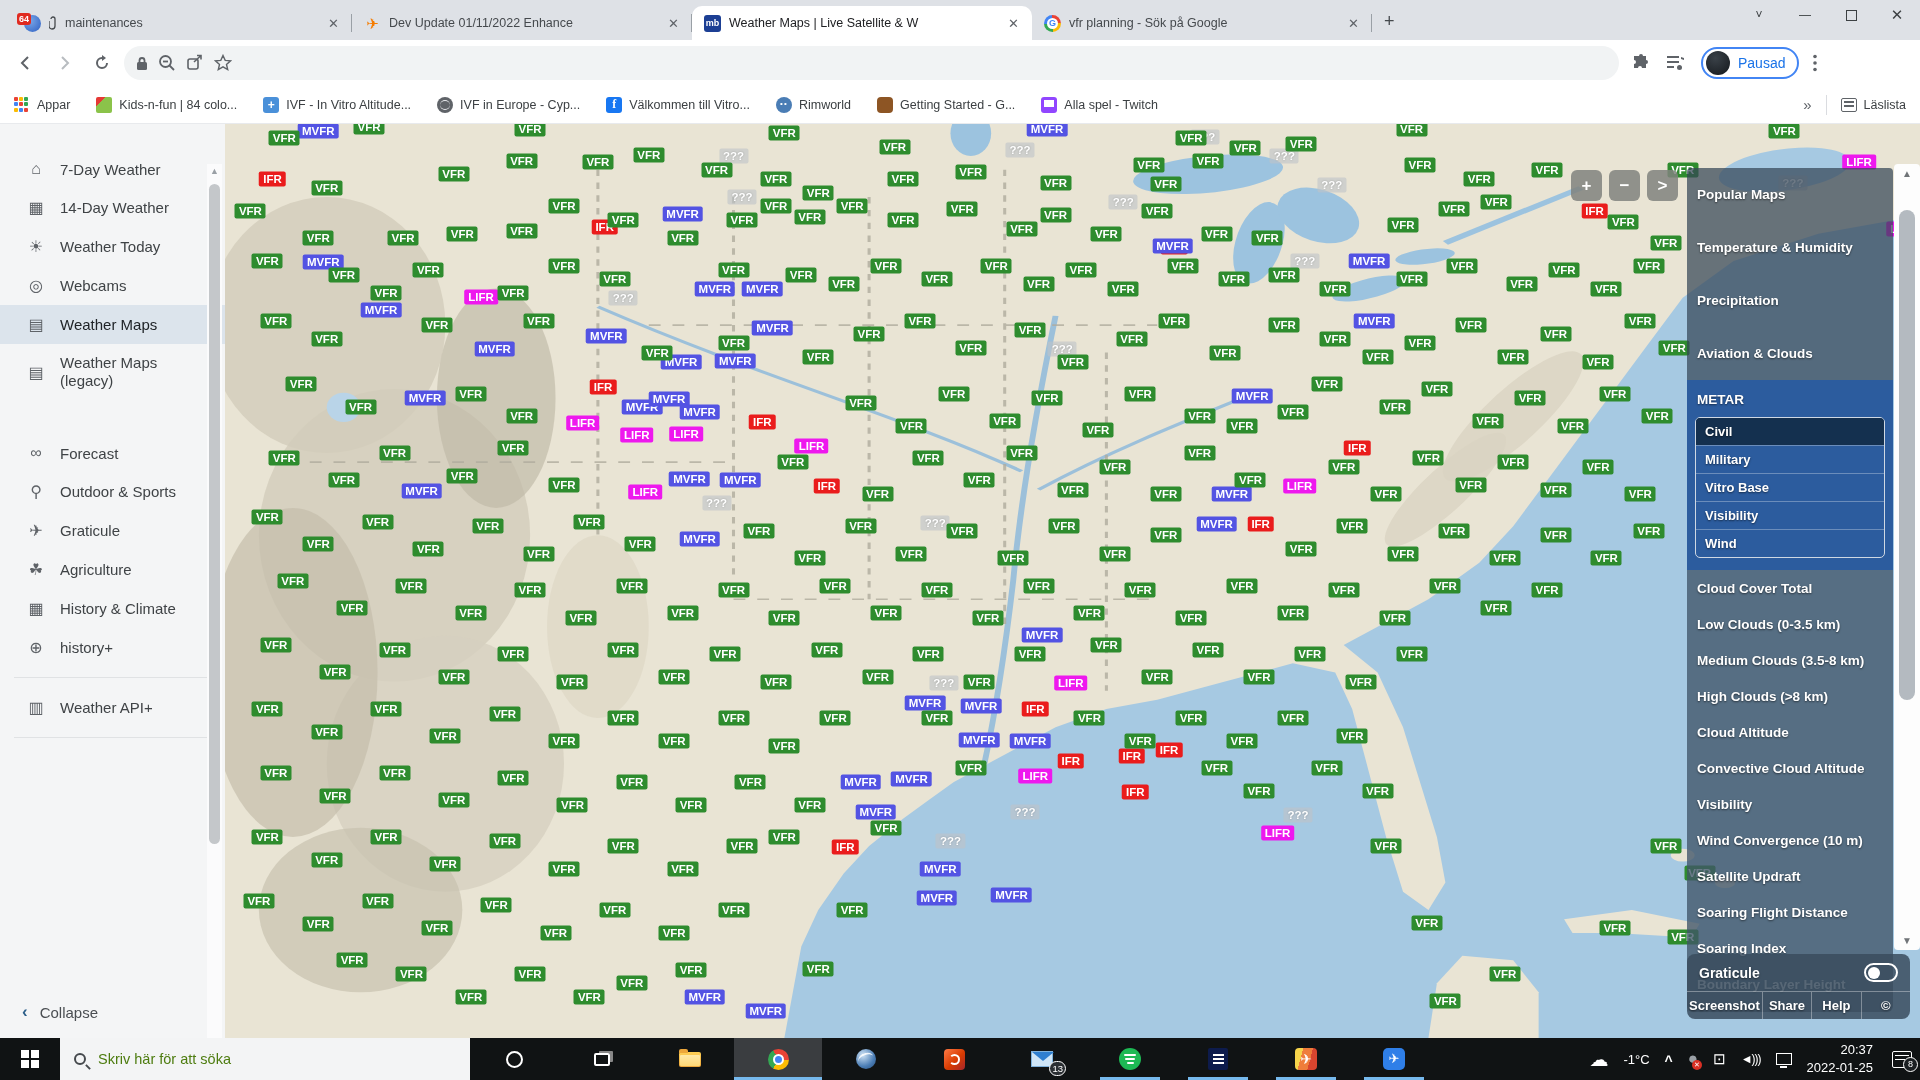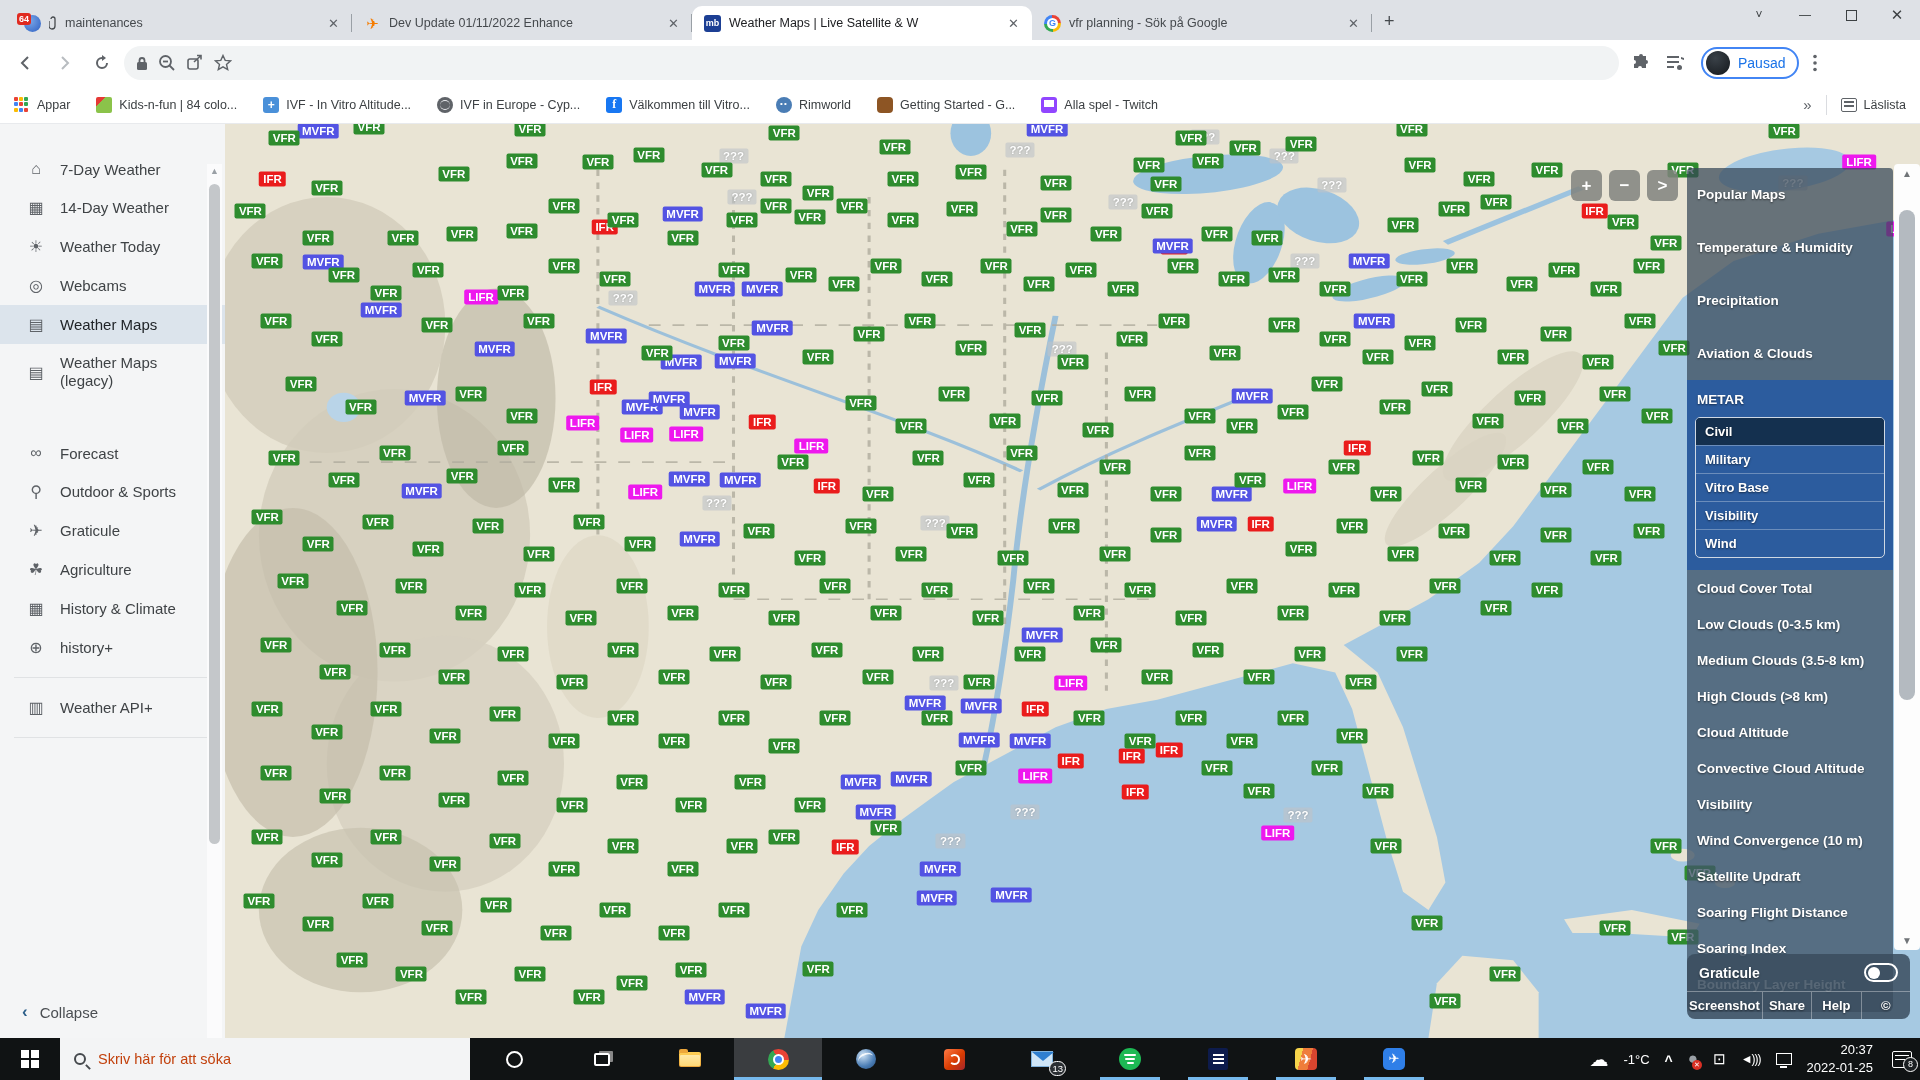--- a/index.html
+++ b/index.html
@@ -116,21 +116,21 @@
   .page-scroll { position:absolute; top:40px; right:0; width:26px; height:786px; background:#fdfdfd; border-radius:4px; z-index:4; }
   .page-scroll .arr { display:block; text-align:center; color:#707478; font-size:10px; padding:4px 0; }
   .page-scroll .arr.dn { position:absolute; bottom:0; left:0; right:0; }
   .page-scroll .thumb { position:absolute; left:5px; width:16px; top:46px; height:490px; background:#b4bac0; border-radius:8px; }
 
   
   .taskbar { position:absolute; left:0; right:0; bottom:0; height:42px; background:#101314; display:flex; align-items:stretch; color:#fff; z-index:10; }
   .start { width:60px; display:flex; align-items:center; justify-content:center; }
   .winlogo { display:grid; grid-template-columns:8px 8px; grid-gap:2px; }
   .winlogo i { width:8px; height:8px; background:#fff; }
-  .tsearch { width:410px; background:#f3f4f5; display:flex; align-items:center; gap:12px; padding:0 14px; color:#c2410c; font-size:14.5px; }
+  .tsearch { width:410px; background:#f3f4f5; display:flex; align-items:center; gap:12px; padding:0 14px; color:#4d7c0f; font-size:14.5px; }
   .mag { width:12px; height:12px; border:2px solid #45494d; border-radius:50%; position:relative; flex:0 0 auto; }
   .mag::after { content:""; position:absolute; width:6px; height:2px; background:#45494d; transform:rotate(45deg); left:9px; top:11px; }
   .ticons { display:flex; }
   .tcell { width:88px; display:flex; align-items:center; justify-content:center; position:relative; }
   .tcell.active { background:#3a3d40; }
   .tcell.active::after, .tcell.running::after { content:""; position:absolute; bottom:0; height:3px; background:#76b9ed; left:14px; right:14px; }
   .tcell.active::after { left:0; right:0; }
   .ic-cortana { width:17px; height:17px; border:2px solid #fff; border-radius:50%; }
   .ic-taskview { width:16px; height:13px; border:2px solid #fff; border-radius:2px; box-shadow:4px -3px 0 -1px #888; }
   .ic-folder { width:22px; height:15px; background:linear-gradient(#ffd056,#eda73b); border-radius:2px; position:relative; }

